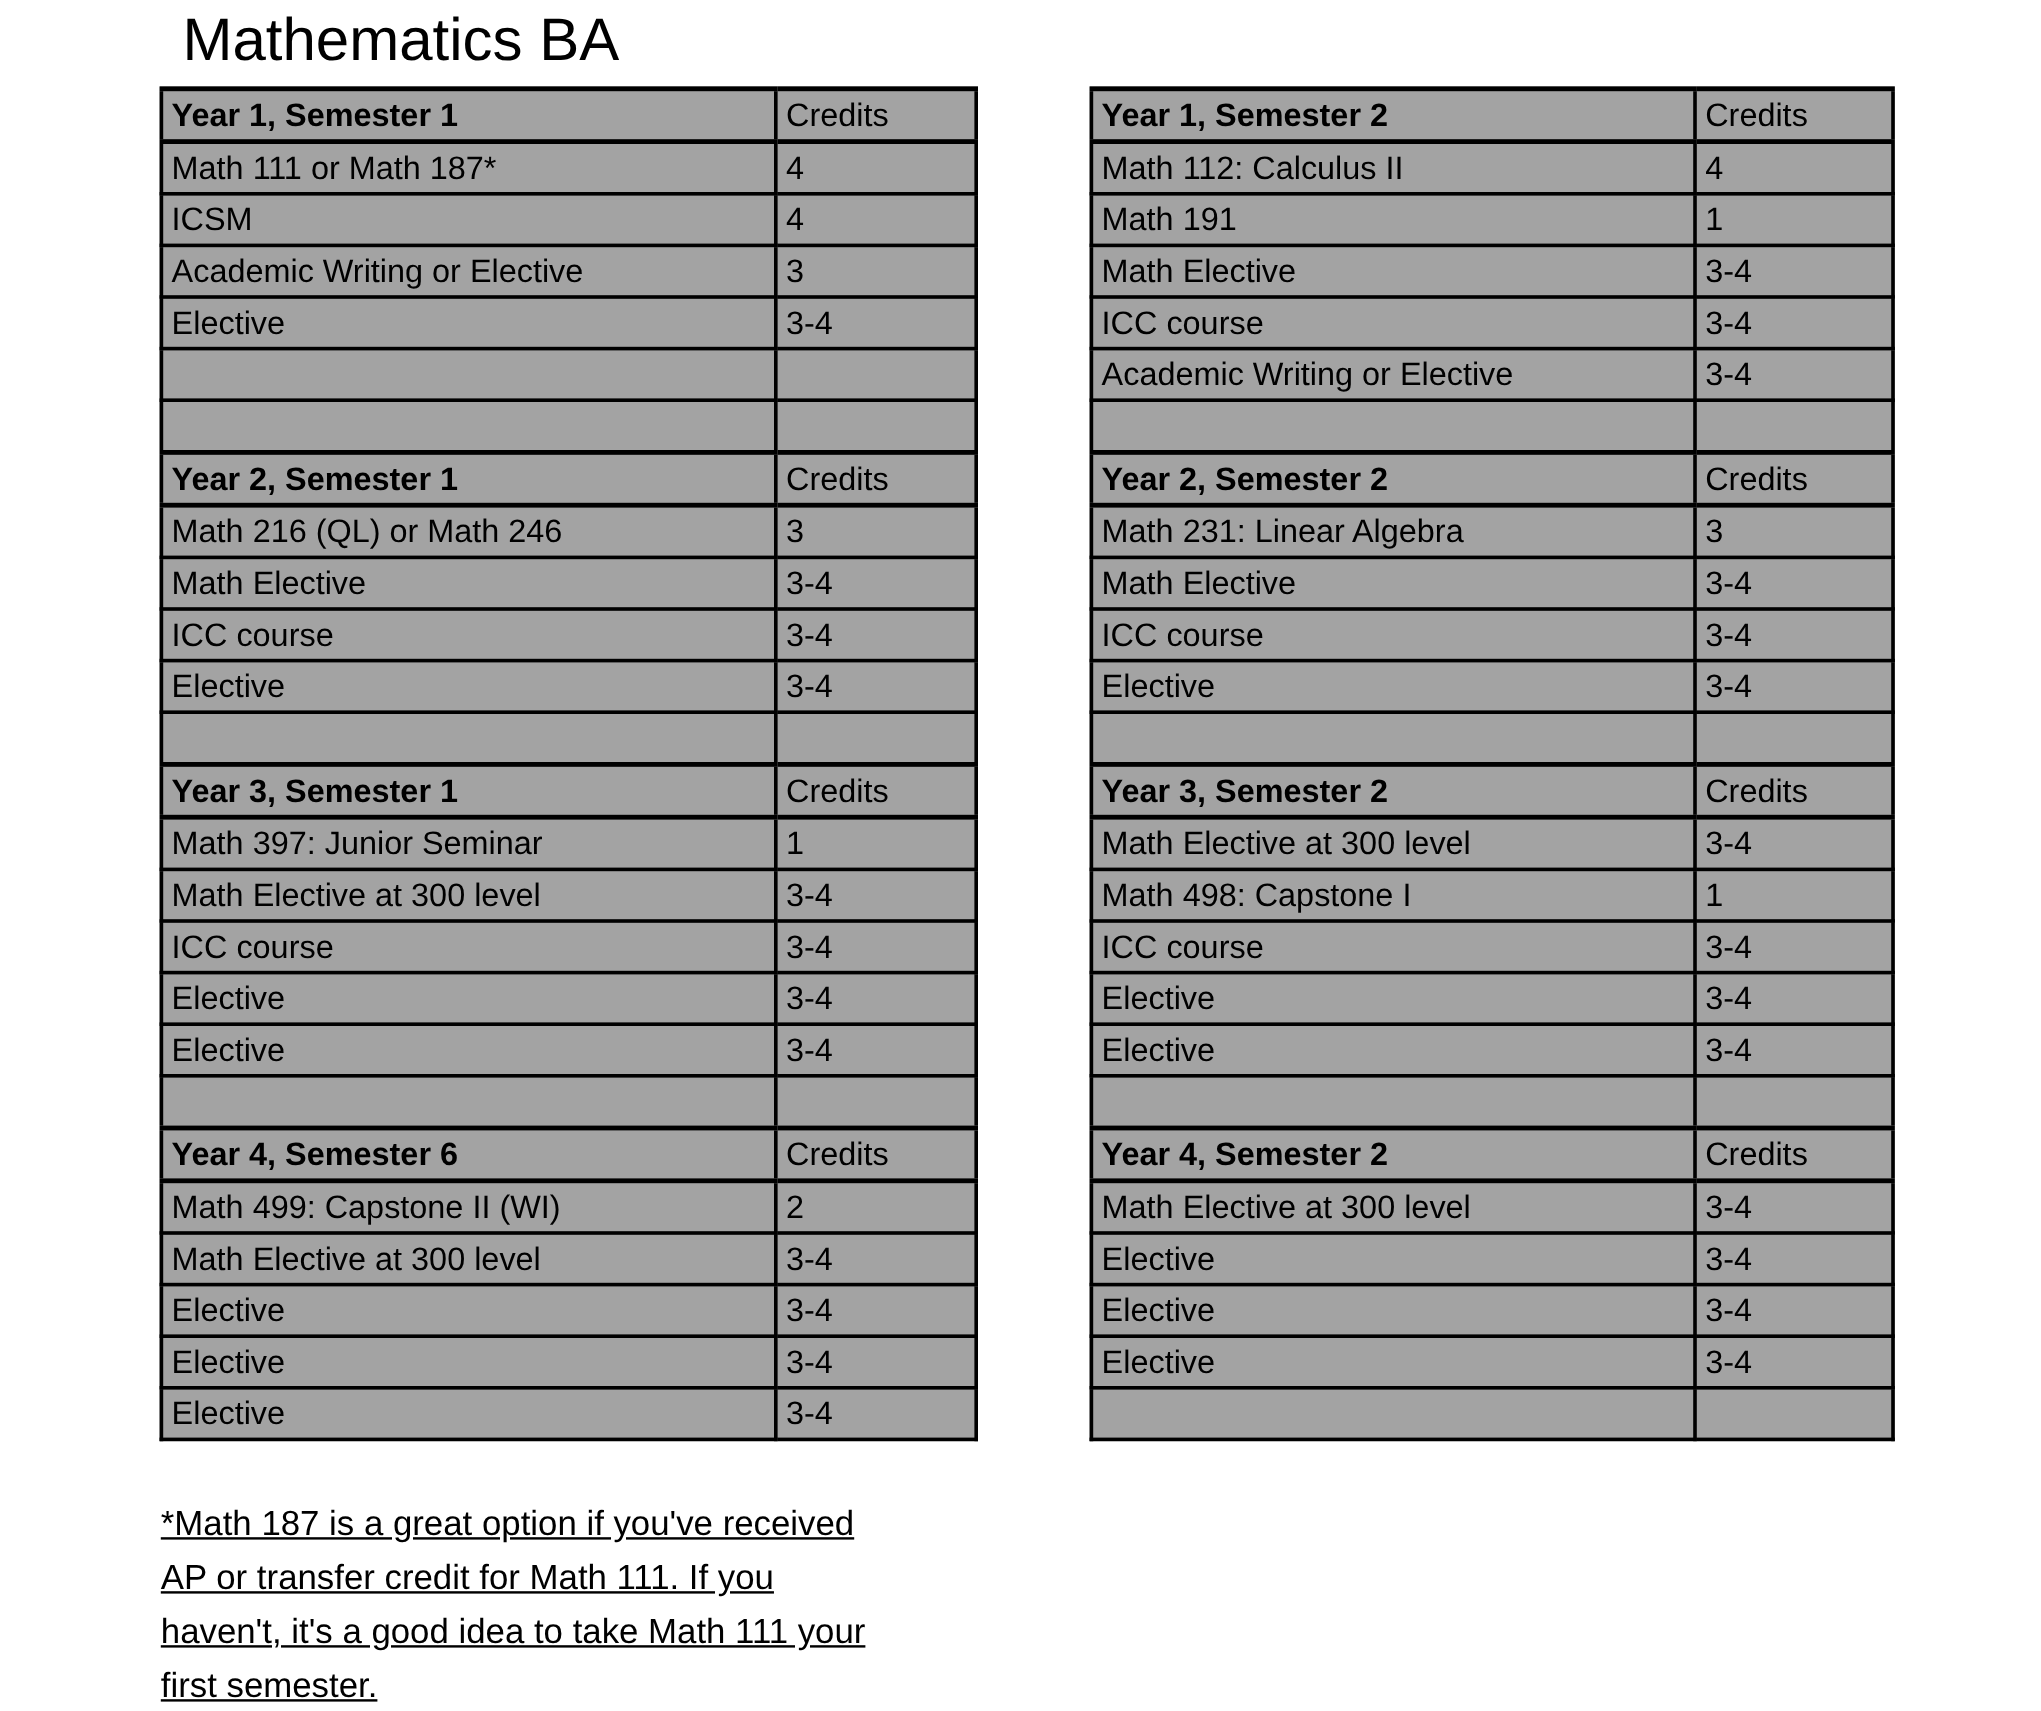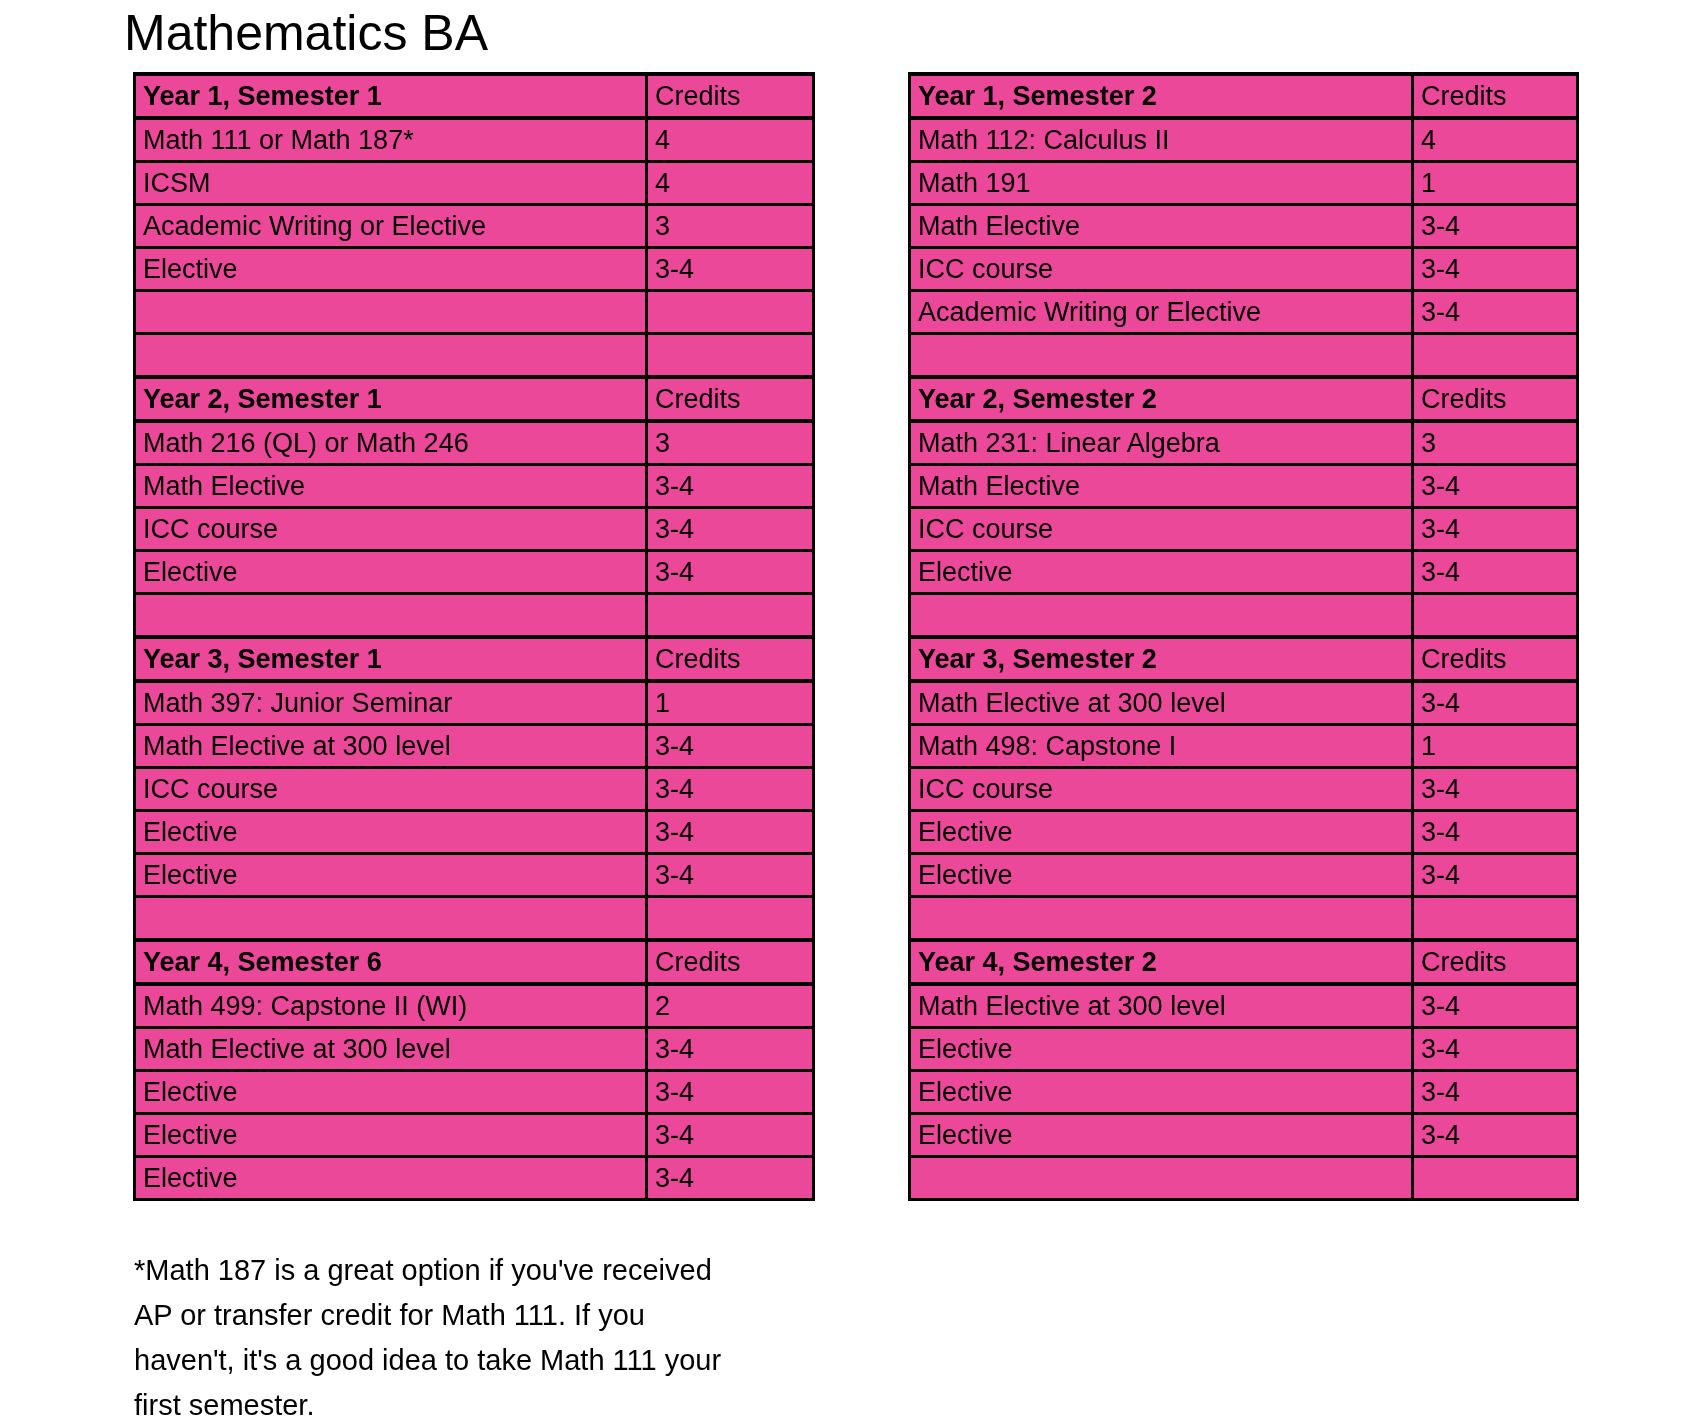--- a/index.html
+++ b/index.html
@@ -8,33 +8,33 @@
     background: #ffffff;
     width: 1701px;
     height: 1426px;
     font-family: "Liberation Sans", sans-serif;
     color: #000000;
     overflow: hidden;
     position: relative;
   }
   .page-title {
     position: absolute;
-    left: 124px;
+    left: 152px;
     top: 4px;
     font-size: 50px;
     font-weight: normal;
     letter-spacing: 0px;
     white-space: nowrap;
   }
   table.plan {
     position: absolute;
     top: 72px;
     border-collapse: collapse;
     table-layout: fixed;
-    background: #ec4899;
+    background: #a3a3a3;
   }
   #left-table  { left: 133px; }
   #right-table { left: 908px; }
   table.plan td {
     border: 3px solid #000000;
     height: 40px;
     font-size: 27px;
     line-height: 40px;
     padding: 0 4px 0 7px;
     vertical-align: middle;
@@ -48,21 +48,21 @@
   table.plan tr.h td:first-child {
     font-weight: bold;
   }
   .footnote {
     position: absolute;
     left: 134px;
     top: 1248px;
     font-size: 29px;
     line-height: 45px;
   }
-  .footnote div { white-space: nowrap; }
+  .footnote div { white-space: nowrap; text-decoration: underline; }
 </style>
 </head>
 <body>
 
 <div class="page-title">Mathematics BA</div>
 
 <table class="plan" id="left-table">
   <colgroup>
       <col style="width:512px">
       <col style="width:167px">

